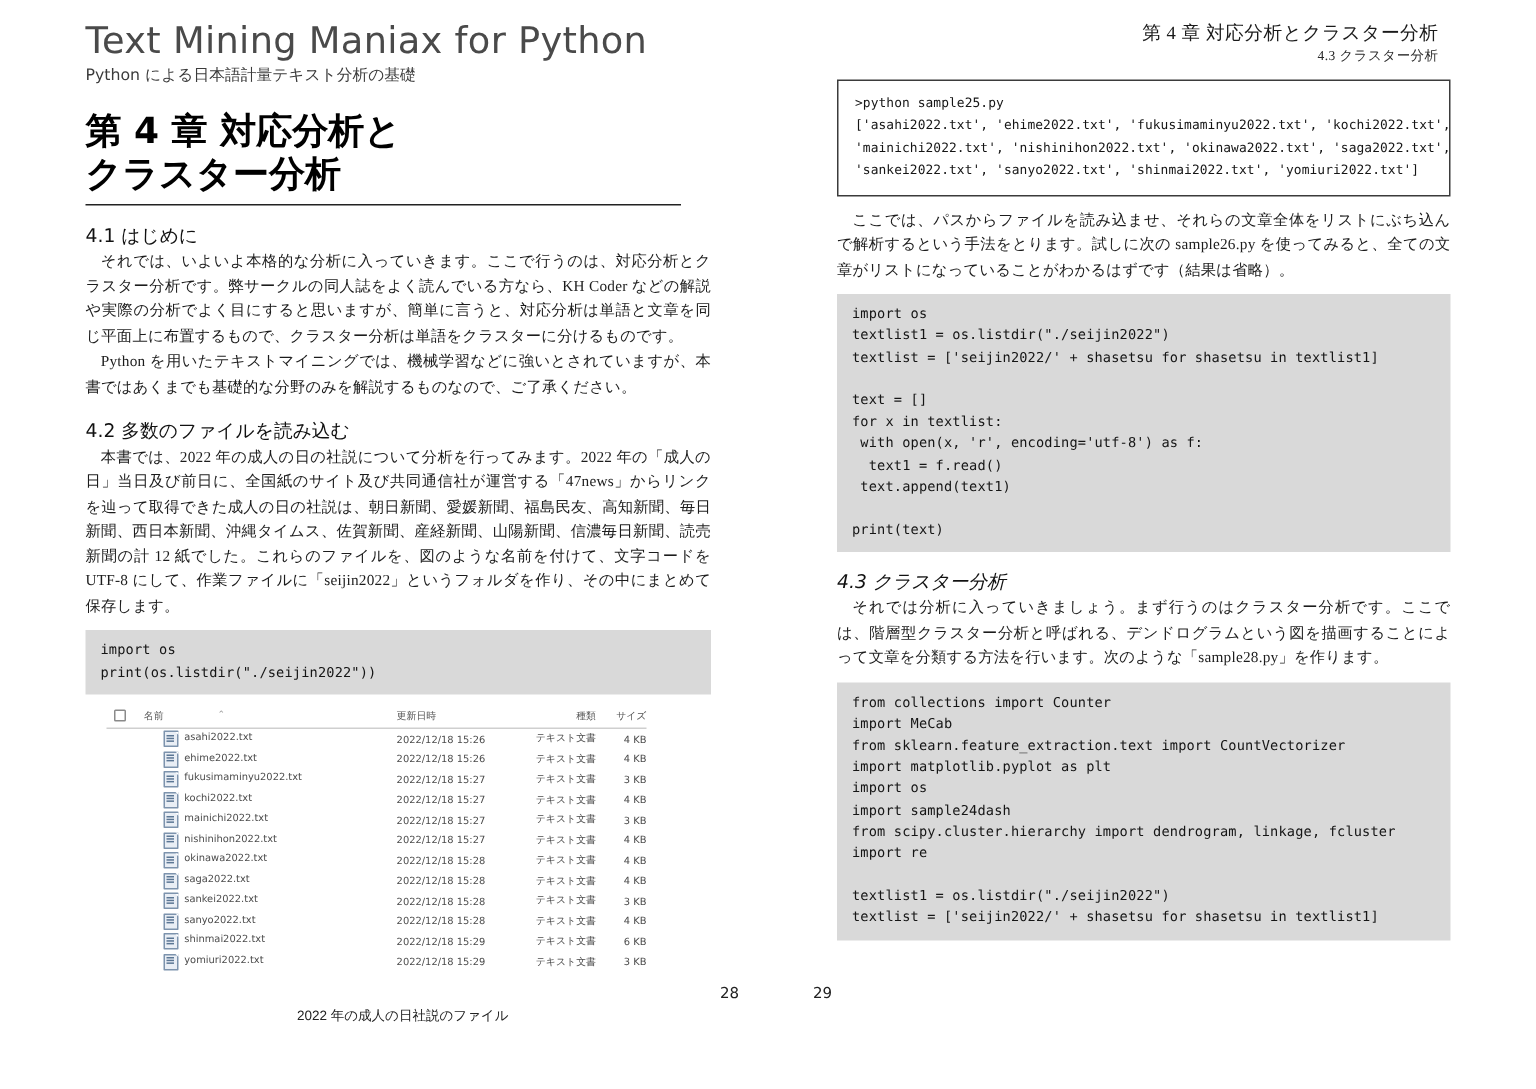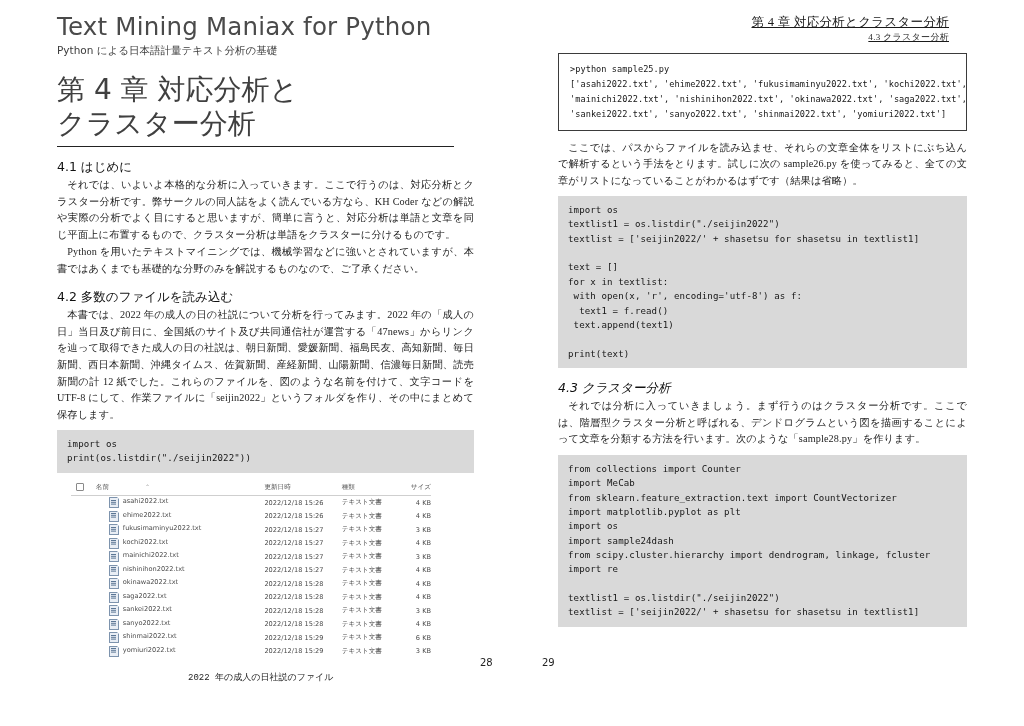--- a/index.html
+++ b/index.html
@@ -21,21 +21,21 @@
     font-family:"DejaVu Sans","Liberation Sans",sans-serif;
     font-size:24.5px;font-weight:400;color:#4a4a4a;
     letter-spacing:.2px;line-height:1.1;margin:0 0 3px 0;
   }
   .book-sub{
     font-family:"DejaVu Sans","Liberation Sans",sans-serif;
     font-size:10.5px;color:#3b3b3b;margin:0 0 16px 0;line-height:1.2;
   }
   .chapter-title{
     font-family:"DejaVu Sans","Liberation Sans",sans-serif;
-    font-size:28px;font-weight:400;color:#404040;line-height:1.22;
+    font-size:24px;font-weight:700;color:#000000;line-height:1.22;
     margin:0;padding-bottom:5px;
     border-bottom:1.6px solid #222;
     width:397px;
   }
   .chapter-title span{display:block;}
 
   
   h2.sec{
     font-family:"DejaVu Sans","Liberation Sans",sans-serif;
     font-size:12.5px;font-weight:400;color:#111;
@@ -74,55 +74,55 @@
     display:flex;align-items:center;font-size:6.6px;color:#555;
     padding:0 0 3px 0;border-bottom:.7px solid #cfcfcf;
   }
   .ex-row{
     display:flex;align-items:center;font-size:6.6px;color:#4b4b4b;
     height:13.5px;
   }
   .c-check{width:20px;display:flex;align-items:center;padding-left:5px;}
   .c-name{width:170px;display:flex;align-items:flex-start;gap:4px;}
   .c-date{width:78px;}
-  .c-kind{width:56px;}
+  .c-kind{width:56px;text-align:right;}
   .c-size{width:34px;text-align:right;}
   .checkbox{
     width:6px;height:6px;border:.8px solid #8a8a8a;display:inline-block;
     background:#fff;border-radius:1px;
   }
   .sortcaret{font-size:6px;color:#9a9a9a;margin-left:32px;}
   .fileicon{
     width:8px;height:9px;display:inline-block;position:relative;
     background:#e9eef5;border:.7px solid #7d93ad;border-radius:.5px;
     margin-left:13px;flex:0 0 auto;
   }
   .fileicon:before{
     content:"";position:absolute;left:1px;top:1.6px;width:5px;height:.7px;
     background:#5b7694;box-shadow:0 1.8px 0 #5b7694,0 3.6px 0 #5b7694;
   }
   .fileicon:after{
     content:"";position:absolute;right:-.7px;top:-.7px;
     border-left:2.6px solid transparent;border-top:2.6px solid #ffffff;
   }
   .caption{
-    position:absolute;left:188px;bottom:42px;
-    font-family:Liberation Mono, monospace;
+    position:absolute;left:198px;bottom:42px;
+    font-family:Liberation Sans, sans-serif;
     font-size:9px;color:#222;
   }
   .folio{
     position:absolute;bottom:58px;
     font-family:"DejaVu Sans","Liberation Sans",sans-serif;
     font-size:10px;color:#222;
   }
   .folio-28{left:480px;}
   .folio-29{left:542px;}
 
   
-  .runhead{text-align:right;margin:0 18px 9px 0;text-decoration:underline;}
+  .runhead{text-align:right;margin:0 8px 9px 0;}
   .runhead .rh1{font-size:12.5px;color:#1a1a1a;line-height:1.35;letter-spacing:.3px;}
   .runhead .rh2{font-size:9px;color:#2a2a2a;line-height:1.5;letter-spacing:.3px;}
 </style>
 </head>
 <body>
 
 <div class="spread">
 
   <div class="page page-left">
 

